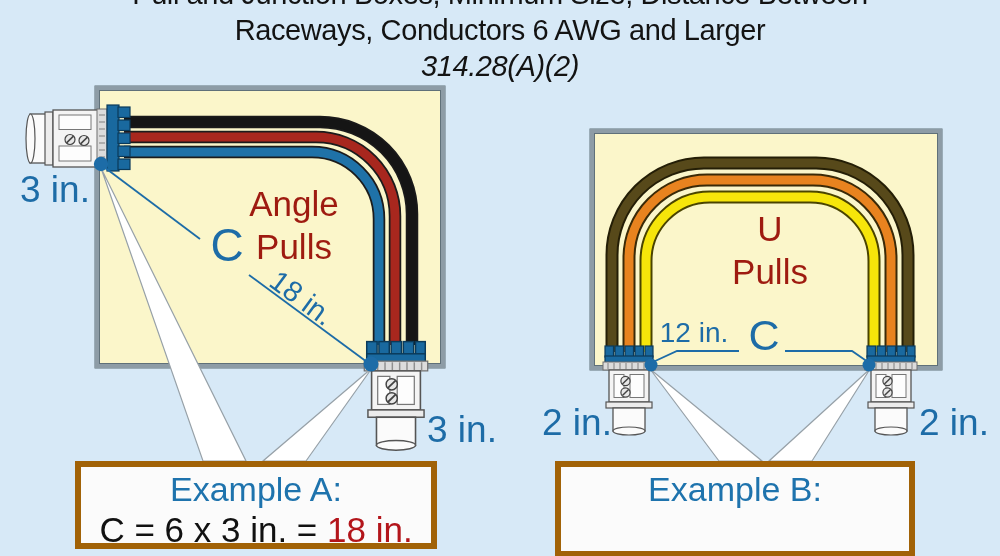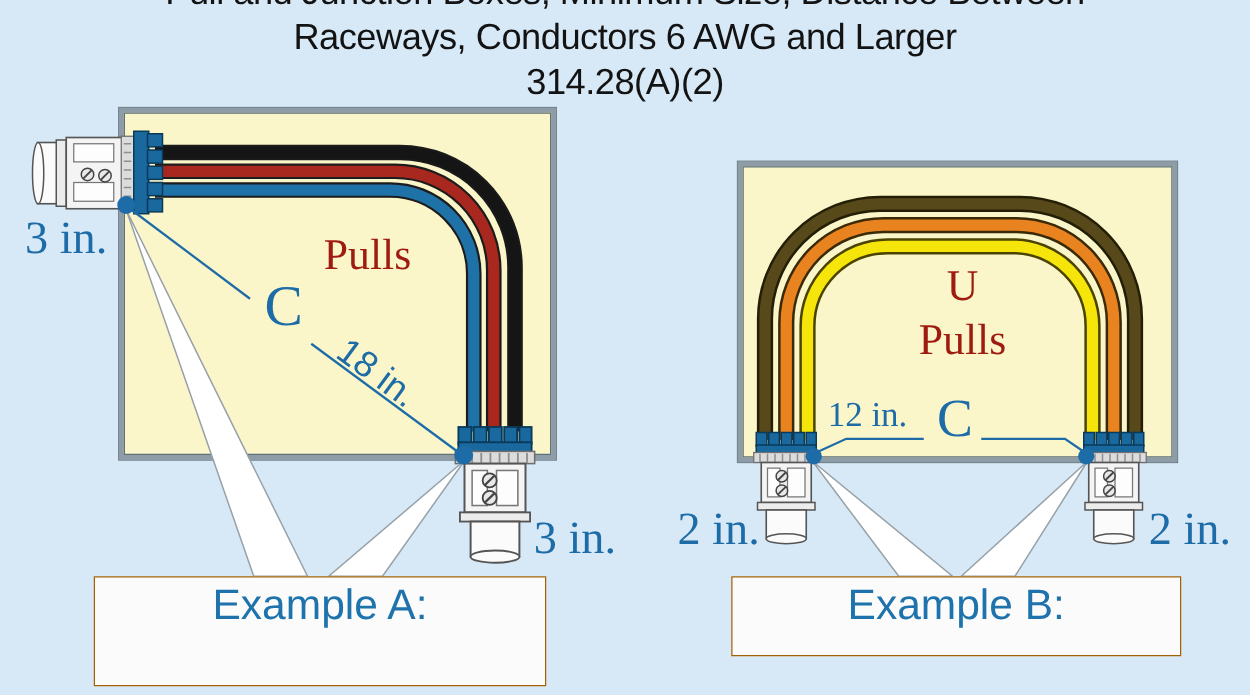--- a/index.html
+++ b/index.html
@@ -1,29 +1,29 @@
 <!DOCTYPE html>
 <html><head>
 <meta charset="utf-8">
 <style>
   html,body{margin:0;padding:0;width:1000px;height:556px;overflow:hidden;
     background:#d7e9f7;font-family:"Liberation Sans",sans-serif;}
   .stage{position:relative;width:1000px;height:556px;overflow:hidden;}
   svg{position:absolute;left:0;top:0;}
-  .lbl{position:absolute;white-space:nowrap;font-family:Liberation Serif, serif;}
+  .lbl{position:absolute;white-space:nowrap;}
   .title-block{position:absolute;left:0;right:0;top:-24px;text-align:center;
     color:#131313;font-size:29px;line-height:36px;letter-spacing:-0.4px;}
-  .title-code{}
+  .title-code{font-style:italic;}
   .blue{color:#1d6ca7;}
   .dimtext{color:#1d6ca7;font-size:37px;}
   .pull-label{color:#9e1b10;font-size:35px;line-height:43px;text-align:center;
     transform:translateX(-50%);}
   .c-label{color:#1d6ca7;transform:translateX(-50%);}
   .example-box{position:absolute;box-sizing:border-box;background:#fbfbfb;
-    border:1px solid #a16207;text-align:center;}
+    border:6px solid #a16207;text-align:center;}
   .example-heading{color:#1e73ad;font-size:34px;line-height:40px;margin-top:2px;}
   .example-eq{color:#111;font-size:35px;line-height:42px;}
   .example-result{color:#b3151b;}
 </style>
 </head>
 <body>
 
 <div class="stage">
 
 <svg width="1000" height="556" viewBox="0 0 1000 556">
@@ -169,35 +169,37 @@
 </svg>
 
 <div class="title-block">
   <div>Pull and Junction Boxes, Minimum Size, Distance Between</div>
   <div>Raceways, Conductors 6 AWG and Larger</div>
   <div class="title-code">314.28(A)(2)</div>
 </div>
 
 <div class="lbl dimtext" style="left:20px;top:169px;">3 in.</div>
 <div class="lbl pull-label" style="left:294px;top:182px;">
+  <div>Angle</div>
   <div>Pulls</div>
 </div>
 <div class="lbl c-label" style="left:227px;top:218px;font-size:46px;">C</div>
 <div class="lbl dimtext" style="left:427px;top:409px;">3 in.</div>
 
 <div class="lbl pull-label" style="left:770px;top:207px;">
   <div>U</div>
   <div>Pulls</div>
 </div>
 <div class="lbl blue" style="left:694px;top:317px;font-size:28px;transform:translateX(-50%);">12 in.</div>
 <div class="lbl c-label" style="left:764px;top:311px;font-size:43px;">C</div>
 <div class="lbl dimtext" style="left:542px;top:402px;">2 in.</div>
 <div class="lbl dimtext" style="left:919px;top:402px;">2 in.</div>
 
 <div class="example-box" style="left:75px;top:461px;width:362px;height:88px;">
   <div class="example-heading">Example A:</div>
-</div>
-
-<div class="example-box" style="left:585px;top:461px;width:360px;height:64px;">
+  <div class="example-eq"><span>C = 6 x 3 in. = </span><span class="example-result">18 in.</span></div>
+</div>
+
+<div class="example-box" style="left:555px;top:461px;width:360px;height:96px;">
   <div class="example-heading">Example B:</div>
 </div>
 
 </div>
 
 </body></html>

